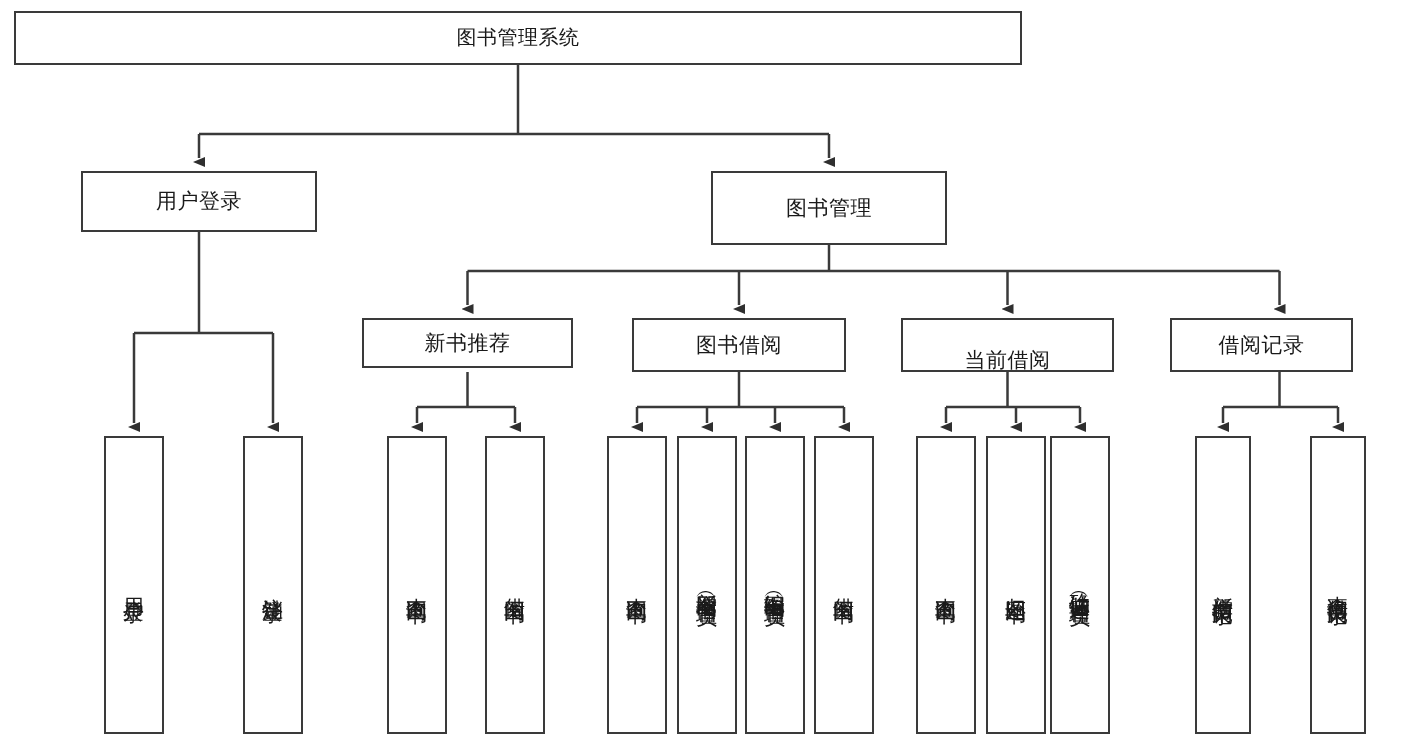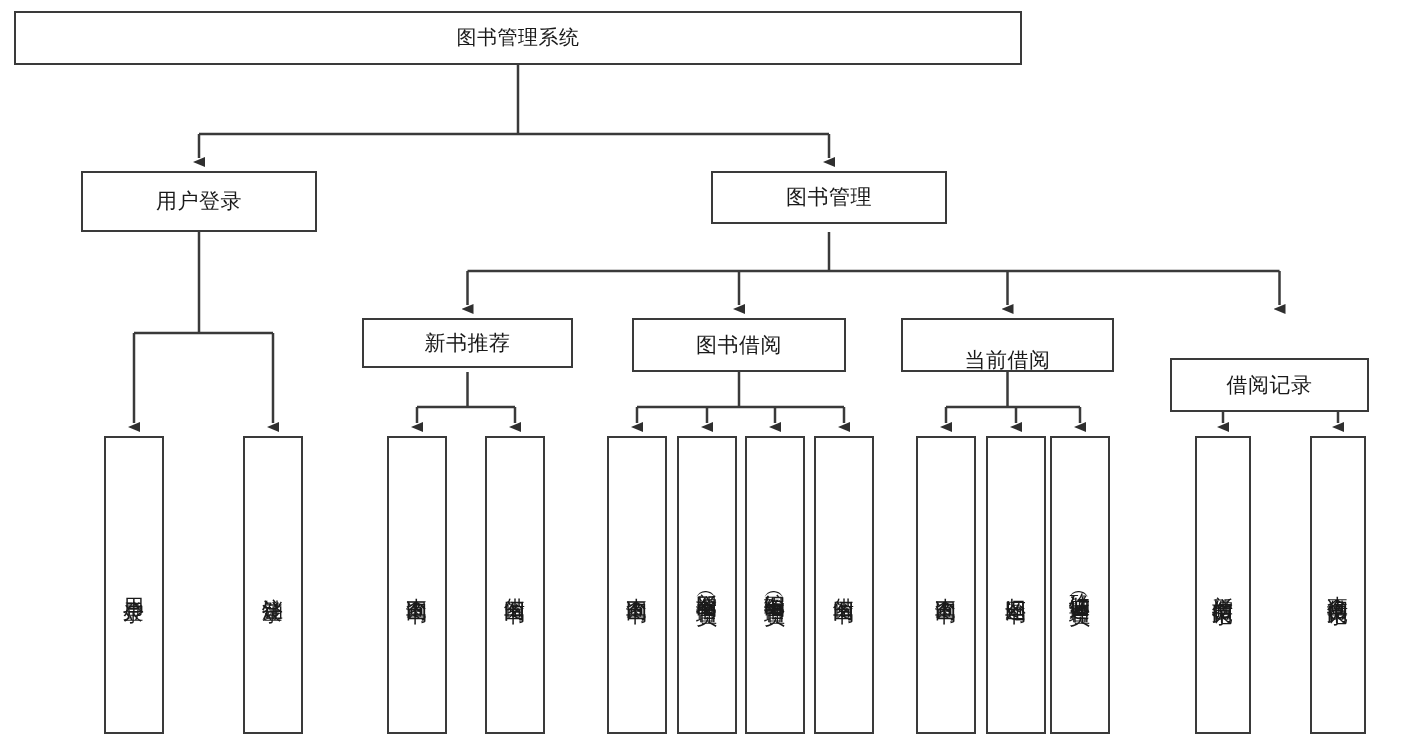--- a/index.html
+++ b/index.html
@@ -109,33 +109,33 @@
         <line x1="1338" y1="407" x2="1338" y2="423" stroke="#3a3a3a" stroke-width="2.5" marker-end="url(#arrow)"></line>
       </g>
   </svg>
   <div id="node-layer">
       <div class="node horizontal root" style="left: 14px; top: 11px; width: 1008px; height: 54px; border-color: rgb(58, 58, 58);">
         <span class="label" style="color: rgb(26, 26, 26);">图书管理系统</span>
       </div>
       <div class="node horizontal" style="left: 81px; top: 171px; width: 236px; height: 61px; border-color: rgb(58, 58, 58);">
         <span class="label" style="color: rgb(26, 26, 26);">用户登录</span>
       </div>
-      <div class="node horizontal" style="left: 711px; top: 171px; width: 236px; height: 53px; border-color: rgb(58, 58, 58);">
+      <div class="node horizontal" style="left: 711px; top: 171px; width: 236px; height: 74px; border-color: rgb(58, 58, 58);">
         <span class="label" style="color: rgb(26, 26, 26);">图书管理</span>
       </div>
       <div class="node horizontal" style="left: 362px; top: 318px; width: 211px; height: 50px; border-color: rgb(58, 58, 58);">
         <span class="label" style="color: rgb(26, 26, 26);">新书推荐</span>
       </div>
       <div class="node horizontal" style="left: 632px; top: 318px; width: 214px; height: 54px; border-color: rgb(58, 58, 58);">
         <span class="label" style="color: rgb(26, 26, 26);">图书借阅</span>
       </div>
       <div class="node horizontal" style="left: 901px; top: 318px; width: 213px; height: 54px; border-color: rgb(58, 58, 58);">
         <span class="label" style="color: rgb(26, 26, 26); margin-top: 31px;">当前借阅</span>
       </div>
-      <div class="node horizontal" style="left: 1170px; top: 318px; width: 199px; height: 54px; border-color: rgb(58, 58, 58); margin-top: 40px;">
+      <div class="node horizontal" style="left: 1170px; top: 318px; width: 183px; height: 54px; border-color: rgb(58, 58, 58);">
         <span class="label" style="color: rgb(26, 26, 26);">借阅记录</span>
       </div>
       <div class="node vertical" style="left: 104px; top: 436px; width: 60px; height: 298px; border-color: rgb(58, 58, 58);">
         <span class="label" style="color: rgb(26, 26, 26);">用户登录</span>
       </div>
       <div class="node vertical" style="left: 243px; top: 436px; width: 60px; height: 298px; border-color: rgb(58, 58, 58);">
         <span class="label" style="color: rgb(26, 26, 26);">注销登录</span>
       </div>
       <div class="node vertical" style="left: 387px; top: 436px; width: 60px; height: 298px; border-color: rgb(58, 58, 58);">
         <span class="label" style="color: rgb(26, 26, 26);">查询图书</span>

